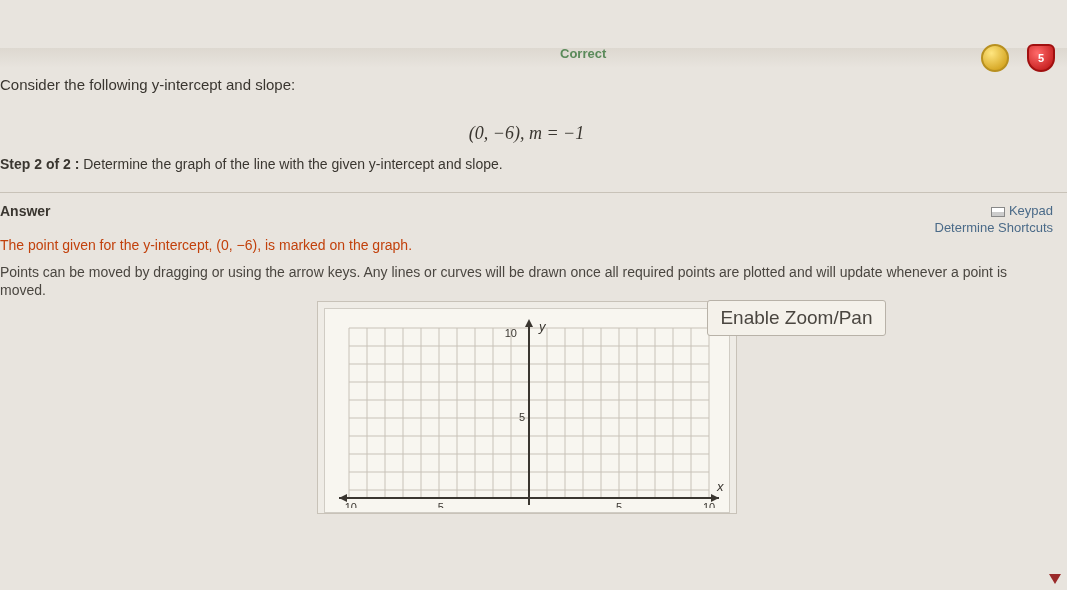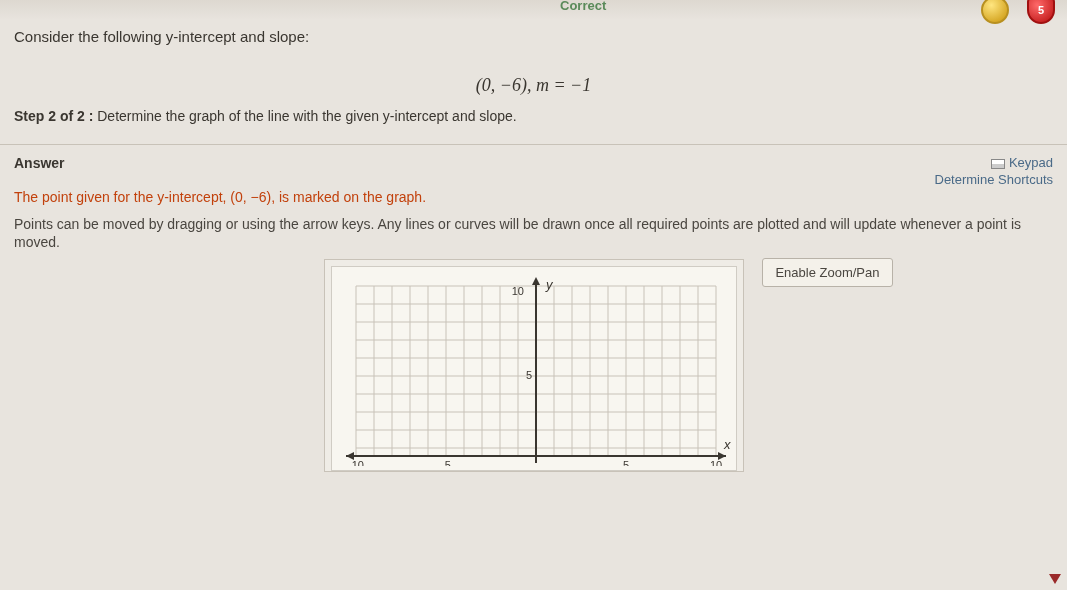--- a/index.html
+++ b/index.html
@@ -10,20 +10,21 @@
     width: 1067px;
     height: 590px;
     overflow: hidden;
     position: relative;
     font-size: 14px;
   }
   .topbar {
     height: 20px;
     position: relative;
     background: linear-gradient(to bottom, #ddd8d0, #e8e4de);
+    margin-top: 48px;
   }
   .correct-label {
     position: absolute;
     left: 560px;
     top: -2px;
     color: #5a8a5a;
     font-weight: bold;
     font-size: 13px;
   }
   .gold-circle {
@@ -43,21 +44,21 @@
     border-radius: 6px 6px 14px 14px;
     background: radial-gradient(circle at 35% 30%, #ff6a6a, #c62020 80%);
     border: 2px solid #a01010;
     color: #fff;
     font-size: 11px;
     font-weight: bold;
     text-align: center;
     line-height: 24px;
   }
   .content {
-    padding: 8px 14px 0 14px;
+    padding: 8px 14px 0 0;
   }
   .prompt {
     font-size: 15px;
     color: #3a3630;
     margin-bottom: 30px;
   }
   .equation {
     text-align: center;
     font-family: Liberation Serif, serif;
     font-size: 18px;
@@ -107,39 +108,39 @@
     background: linear-gradient(to bottom, #fff 50%, #ccc 50%);
   }
   .hint {
     font-size: 14px;
     color: #c2410c;
     margin-bottom: 10px;
   }
   .instructions {
     font-size: 14px;
     color: #4a4640;
-    margin-bottom: 8px;
+    margin-bottom: 2px;
     line-height: 1.3;
   }
   .graph-wrap {
     width: 420px;
     margin: 0 auto;
     border: 1px solid #c8c2b8;
     background: #efece6;
     padding: 6px 6px 0 6px;
     position: relative;
   }
   .zoom-btn {
     position: absolute;
     right: -150px;
     top: -2px;
     border: 1px solid #b8b2a8;
     background: #f4f1ea;
     padding: 6px 12px;
-    font-size: 13px;
+    font-size: 19px;
     color: #4a4640;
     border-radius: 3px;
     cursor: pointer;
   }
   .graph-svg-holder {
     background: #f8f6f0;
     border: 1px solid #d0ccc4;
     padding: 4px;
   }
   svg { display: block; }

